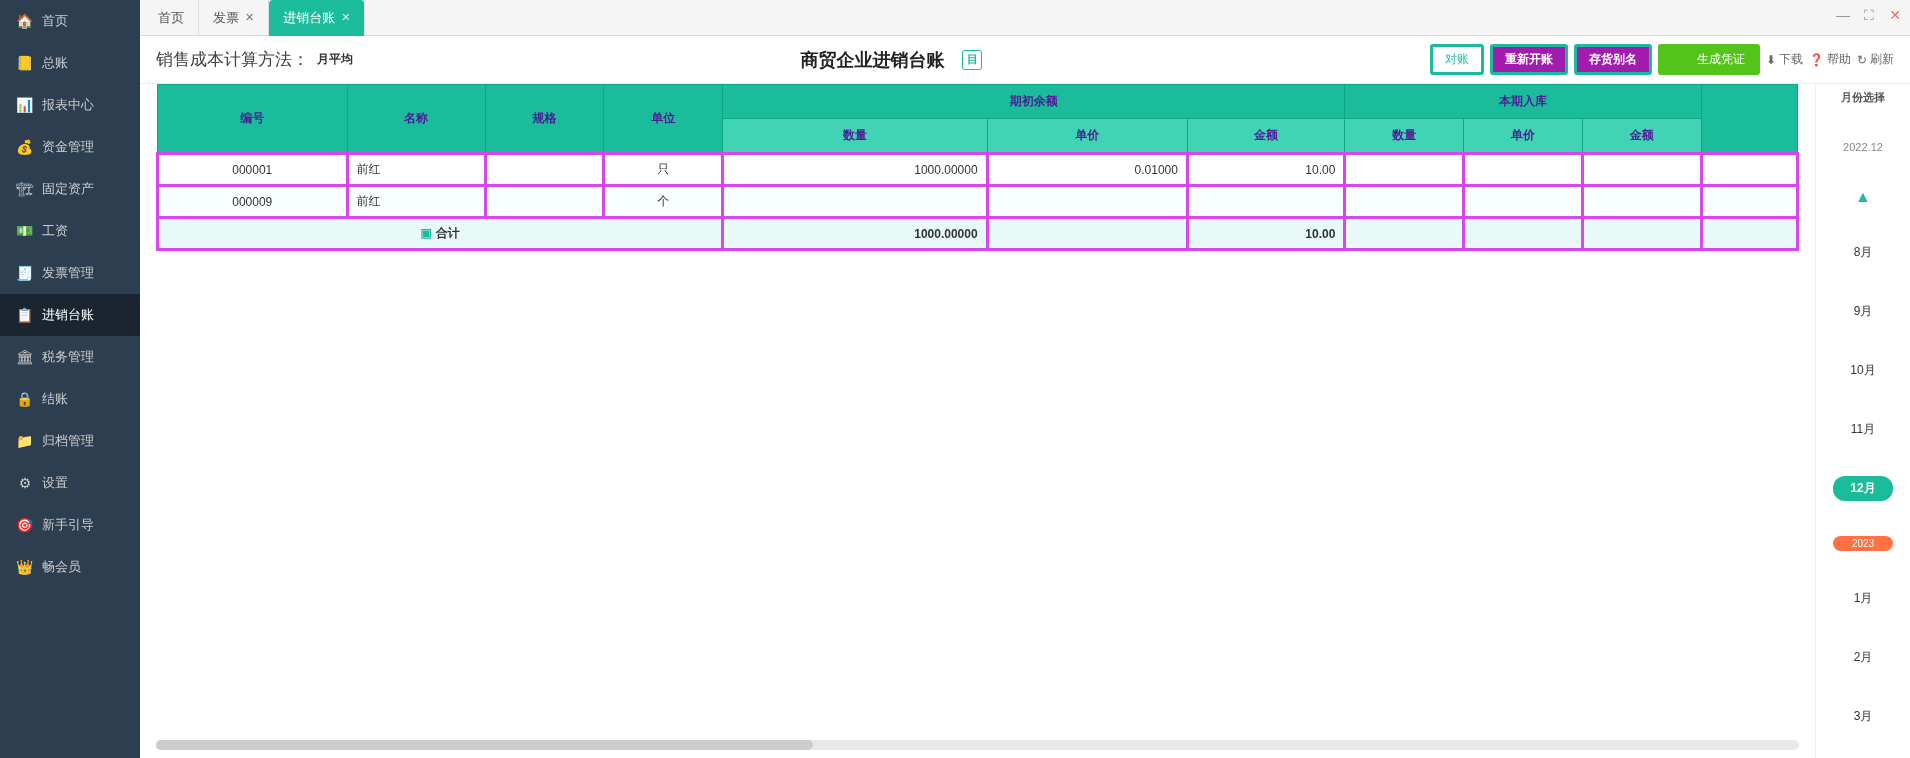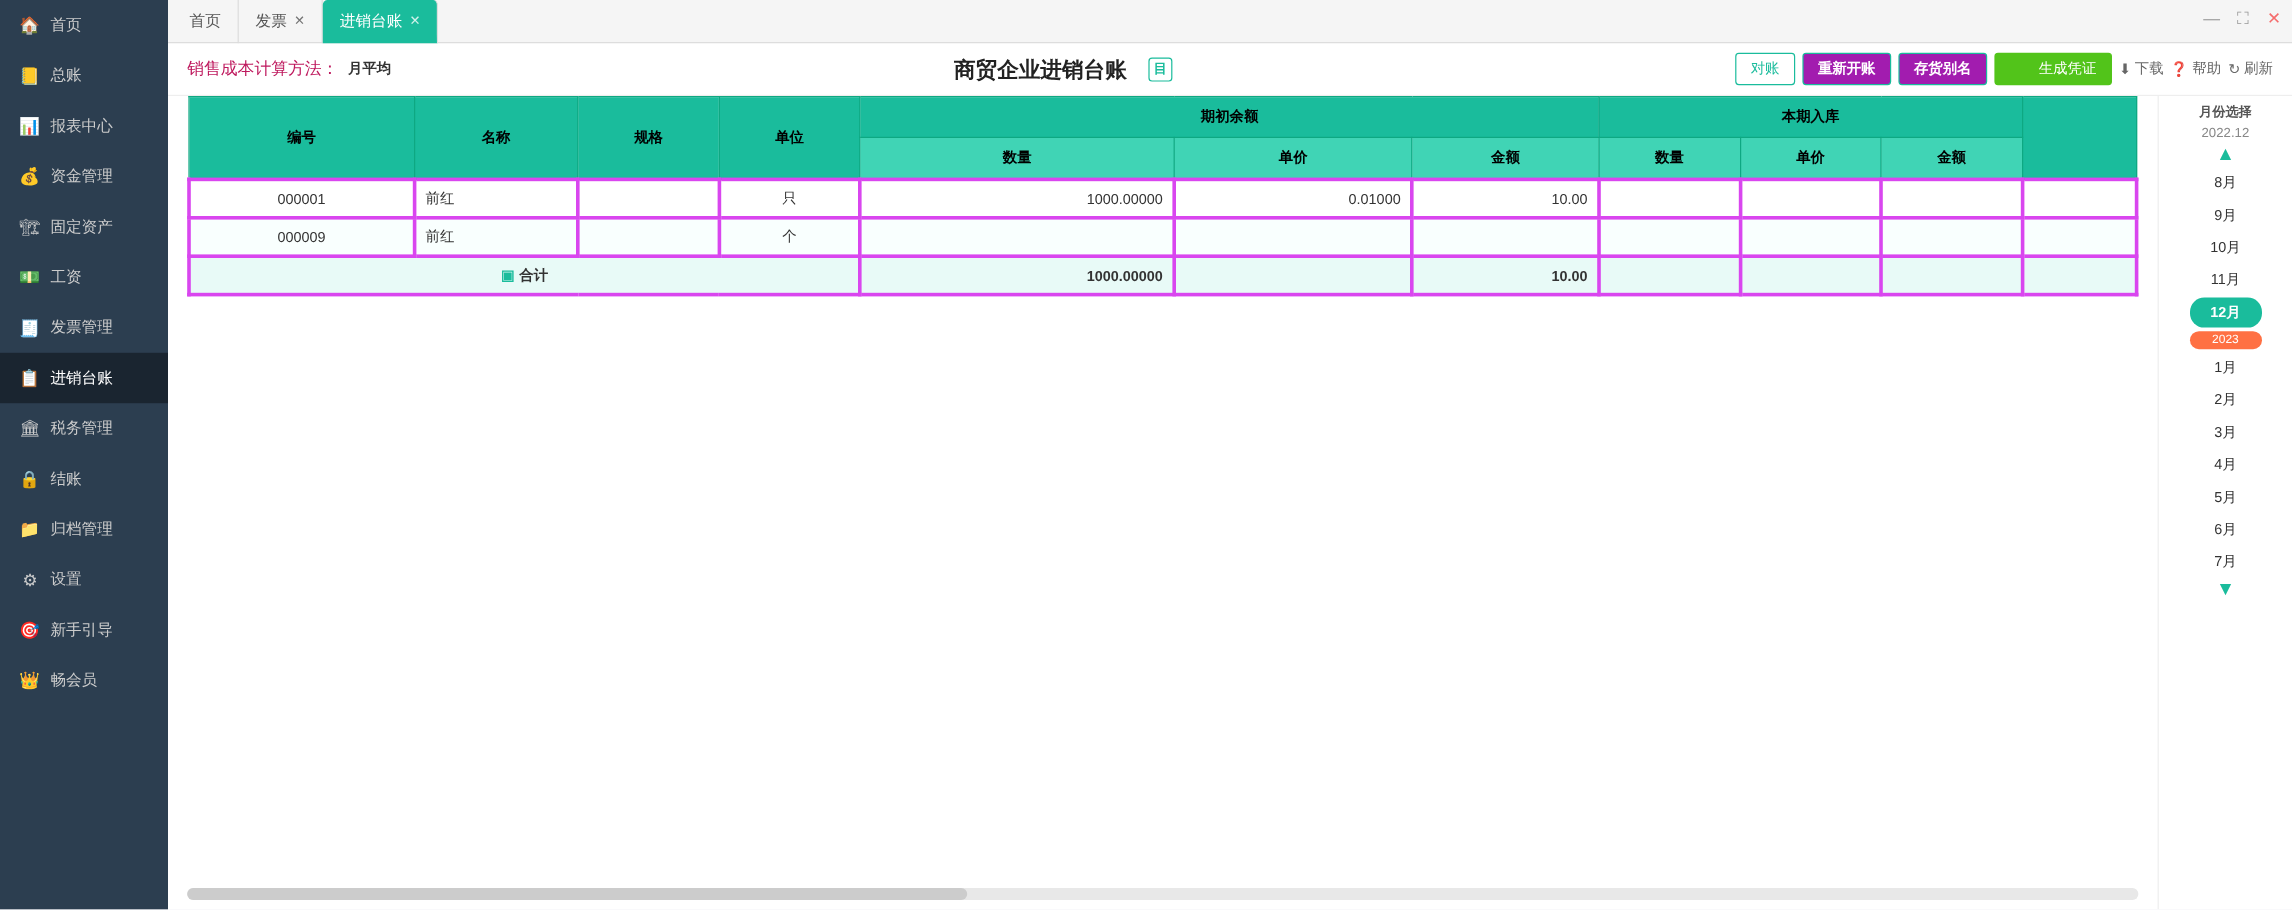--- a/index.html
+++ b/index.html
@@ -19,44 +19,44 @@
     .tab { display: flex; align-items: center; padding: 0 14px; height: 36px; cursor: pointer; font-size: 13px; color: #555; border-right: 1px solid #ddd; gap: 6px; }
     .tab.active { background: #1abc9c; color: #fff; border-radius: 4px 4px 0 0; }
     .tab .close-btn { font-size: 11px; cursor: pointer; opacity: 0.8; }
     .win-btn { width: 22px; height: 22px; border: none; background: none; cursor: pointer; font-size: 14px; color: #999; }
 
     
     .content { flex: 1; display: flex; flex-direction: column; padding: 0; overflow: hidden; }
 
     
     .content-header { display: flex; align-items: center; padding: 8px 16px; gap: 8px; border-bottom: 1px solid #eee; background: #fff; }
-    .cost-method-label { font-size: 14px; color: #be185d; }
+    .cost-method-label { font-size: 17px; color: #404040; }
     .cost-method-value { font-size: 12px; color: #333; font-weight: bold; }
     .title-center { flex: 1; text-align: center; font-size: 18px; font-weight: bold; color: #222; display: flex; align-items: center; justify-content: center; gap: 18px; }
     .title-icon { width: 20px; height: 20px; border: 1px solid #1abc9c; border-radius: 3px; color: #1abc9c; display: flex; align-items: center; justify-content: center; font-size: 11px; cursor: pointer; }
     .toolbar-right { display: flex; align-items: center; gap: 6px; }
-    .btn { padding: 4px 12px; border-radius: 3px; border: 1px solid #eab308; cursor: pointer; font-size: 12px; background: #fff; color: #333; }
+    .btn { padding: 4px 12px; border-radius: 3px; border: 3px solid #eab308; cursor: pointer; font-size: 12px; background: #fff; color: #333; }
     .btn-outline-teal { border-color: #1abc9c; color: #1abc9c; background: #fff; }
     .btn-teal { background: #a21caf; color: #fff; border-color: #1abc9c; font-weight: bold; }
     .btn-green { background: #52c41a; color: #fff; border-color: #52c41a; padding-left: 36px; }
     .btn-icon { border: none; background: none; cursor: pointer; color: #666; font-size: 12px; display: flex; align-items: center; gap: 3px; }
 
     
     .table-container { flex: 1; overflow: auto; padding: 0 16px 8px; }
     table { width: 100%; border-collapse: collapse; font-size: 12px; }
-    thead tr th { background: #1abc9c; color: #000000; padding: 8px 6px; text-align: center; border: 1px solid #0ea882; white-space: nowrap; }
+    thead tr th { background: #1abc9c; color: #4c1d95; padding: 8px 6px; text-align: center; border: 1px solid #0ea882; white-space: nowrap; }
     thead tr.sub-header th { background: #40d4b5; }
     tbody tr td { padding: 6px 8px; border: 3px solid #d946ef; text-align: center; color: #333; }
     tbody tr:nth-child(even) { background: #f9fffe; }
     tbody tr.total-row td { background: #e8faf7; font-weight: bold; }
     .text-right { text-align: right; }
     .text-left { text-align: left; }
 
     
-    .month-panel { width: 112px; background: #fff; border-left: 1px solid #eee; display: flex; flex-direction: column; align-items: center; padding: 6px 4px; overflow-y: auto; font-size: 12px; flex-shrink: 0; }
+    .month-panel { width: 95px; background: #fff; border-left: 1px solid #eee; display: flex; flex-direction: column; align-items: center; padding: 6px 4px; overflow-y: auto; font-size: 12px; flex-shrink: 0; gap: 32px; }
     .month-panel-title { font-size: 11px; color: #555; margin-bottom: 4px; font-weight: bold; }
     .month-panel-year { font-size: 11px; color: #888; margin-bottom: 2px; }
     .month-item { width: 60px; text-align: center; padding: 4px 0; cursor: pointer; border-radius: 12px; margin: 1px 0; color: #333; }
     .month-item.active { background: #1abc9c; color: #fff; font-weight: bold; }
     .month-item.year-badge { background: #ff7043; color: #fff; font-size: 10px; border-radius: 10px; padding: 2px 6px; margin: 2px 0; cursor: default; }
     .scroll-btn { font-size: 16px; color: #1abc9c; cursor: pointer; line-height: 1; padding: 2px; }
 
     
     .scroll-bar { height: 10px; background: #e8e8e8; margin: 0 16px; border-radius: 5px; position: relative; }
     .scroll-thumb { position: absolute; left: 0; top: 0; width: 40%; height: 10px; background: #ccc; border-radius: 5px; }

